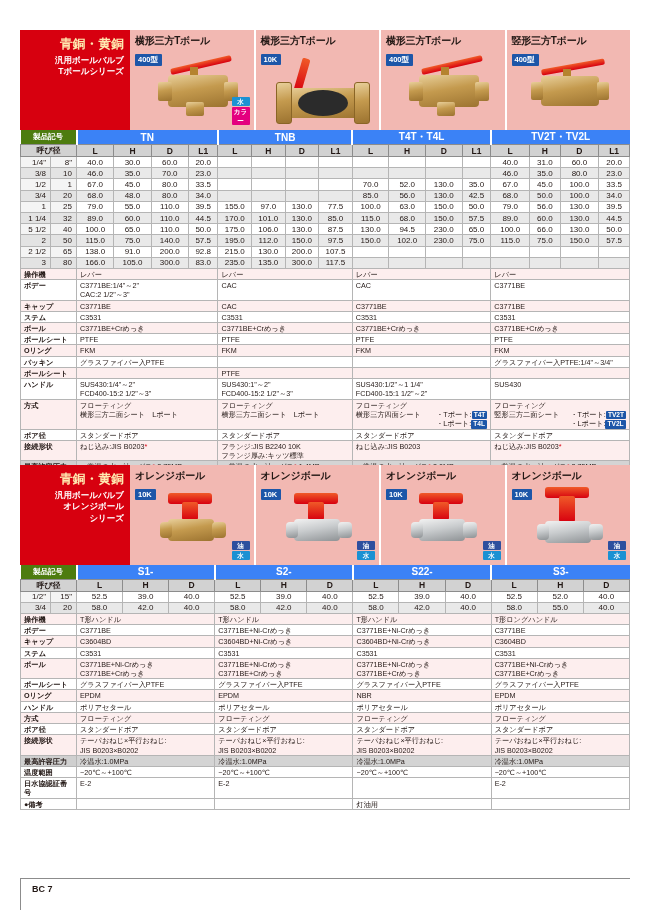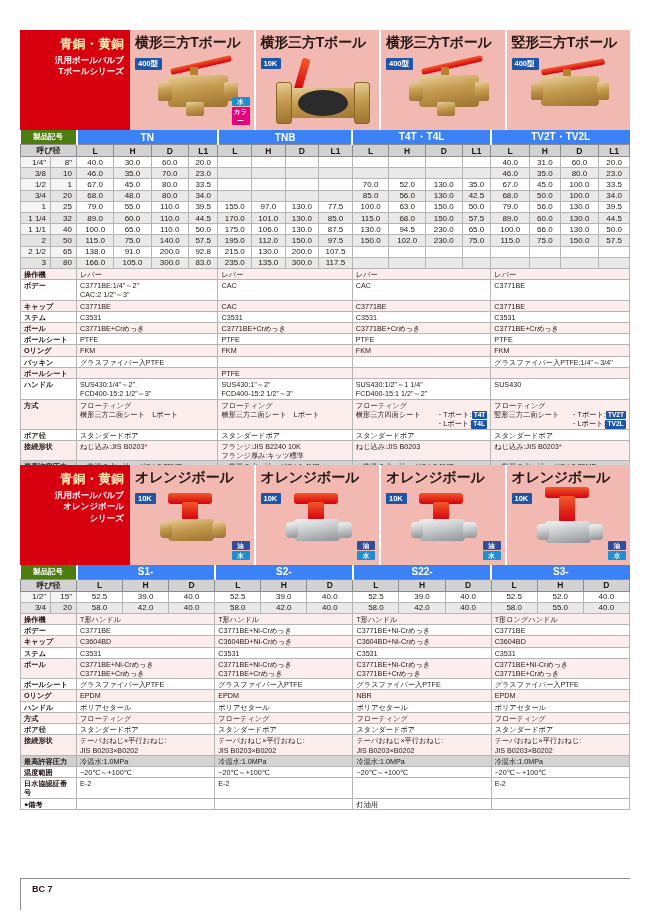--- a/index.html
+++ b/index.html
@@ -24,21 +24,21 @@
     padding: 8px 6px 0 0; text-align:right;
   }
   .brand-1 { color:#ffe9b0; font-size:12.5px; font-weight:bold; letter-spacing:.3px; line-height:1.1; }
   .brand-2 { color:#fff; font-size:8.5px; font-weight:bold; line-height:1.35; margin-top:3px; }
   .hdr-cols { flex:1; display:flex; }
   .hdr-col {
     flex:1; background:#f2b8b2; position:relative; border-left:2px solid #fff;
     overflow:hidden;
   }
   .hdr-col:first-child { border-left:none; }
-  .hdr-title { font-size:14px; font-weight:bold; color:#231815; padding:4px 8px 0 5px; letter-spacing:-.2px;}
+  .hdr-title { font-size:10px; font-weight:bold; color:#231815; padding:4px 8px 0 5px; letter-spacing:-.2px;}
   .hdr-badge {
     display:inline-block; margin:2px 0 0 5px; background:#1d56a8; color:#fff;
     font-size:7.5px; font-weight:bold; padding:1px 4px 1px 3px; border-radius:1px;
   }
   .tag-stack { position:absolute; right:4px; bottom:4px; width:18px; }
   .tag { font-size:6.5px; color:#fff; font-weight:bold; text-align:center; line-height:9px; margin-bottom:1px; border-radius:1px;}
   .tag.blue { background:#1b91d3; }
   .tag.pink { background:#e4007f; }
   .tag.navy { background:#2e4f9e; }
 
@@ -302,21 +302,21 @@
             <td class="thickL">115.0</td>
             <td class="">68.0</td>
             <td class="">150.0</td>
             <td class="">57.5</td>
             <td class="thickL">89.0</td>
             <td class="">60.0</td>
             <td class="">130.0</td>
             <td class="">44.5</td>
           </tr>
           <tr class="dim">
-            <td class="sz" style="width:30px">1 1/1</td>
+            <td class="sz" style="width:30px">5 1/2</td>
             <td class="sz" style="width:26px">40</td>
             <td class="thickL">100.0</td>
             <td class="">65.0</td>
             <td class="">110.0</td>
             <td class="">50.0</td>
             <td class="thickL">175.0</td>
             <td class="">106.0</td>
             <td class="">130.0</td>
             <td class="">87.5</td>
             <td class="thickL">130.0</td>

